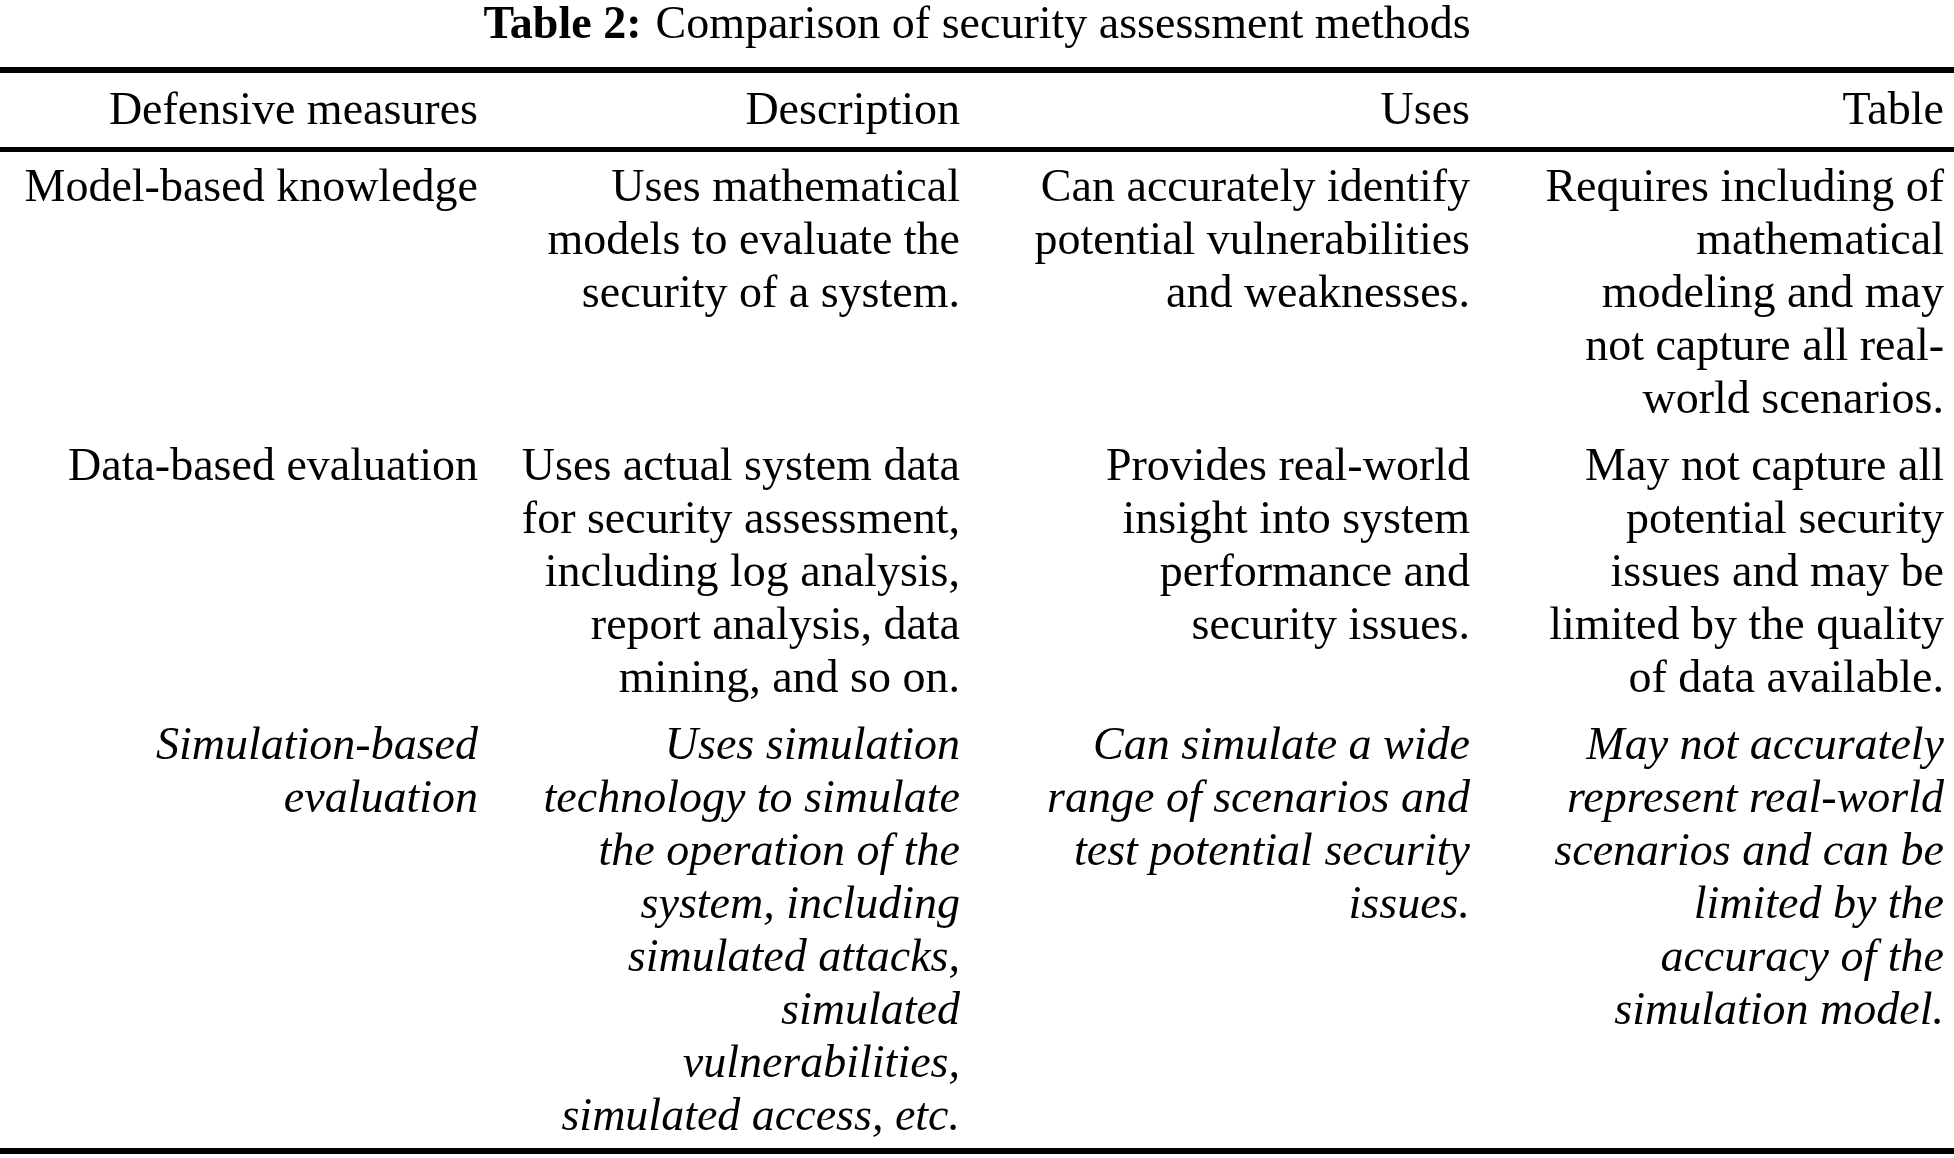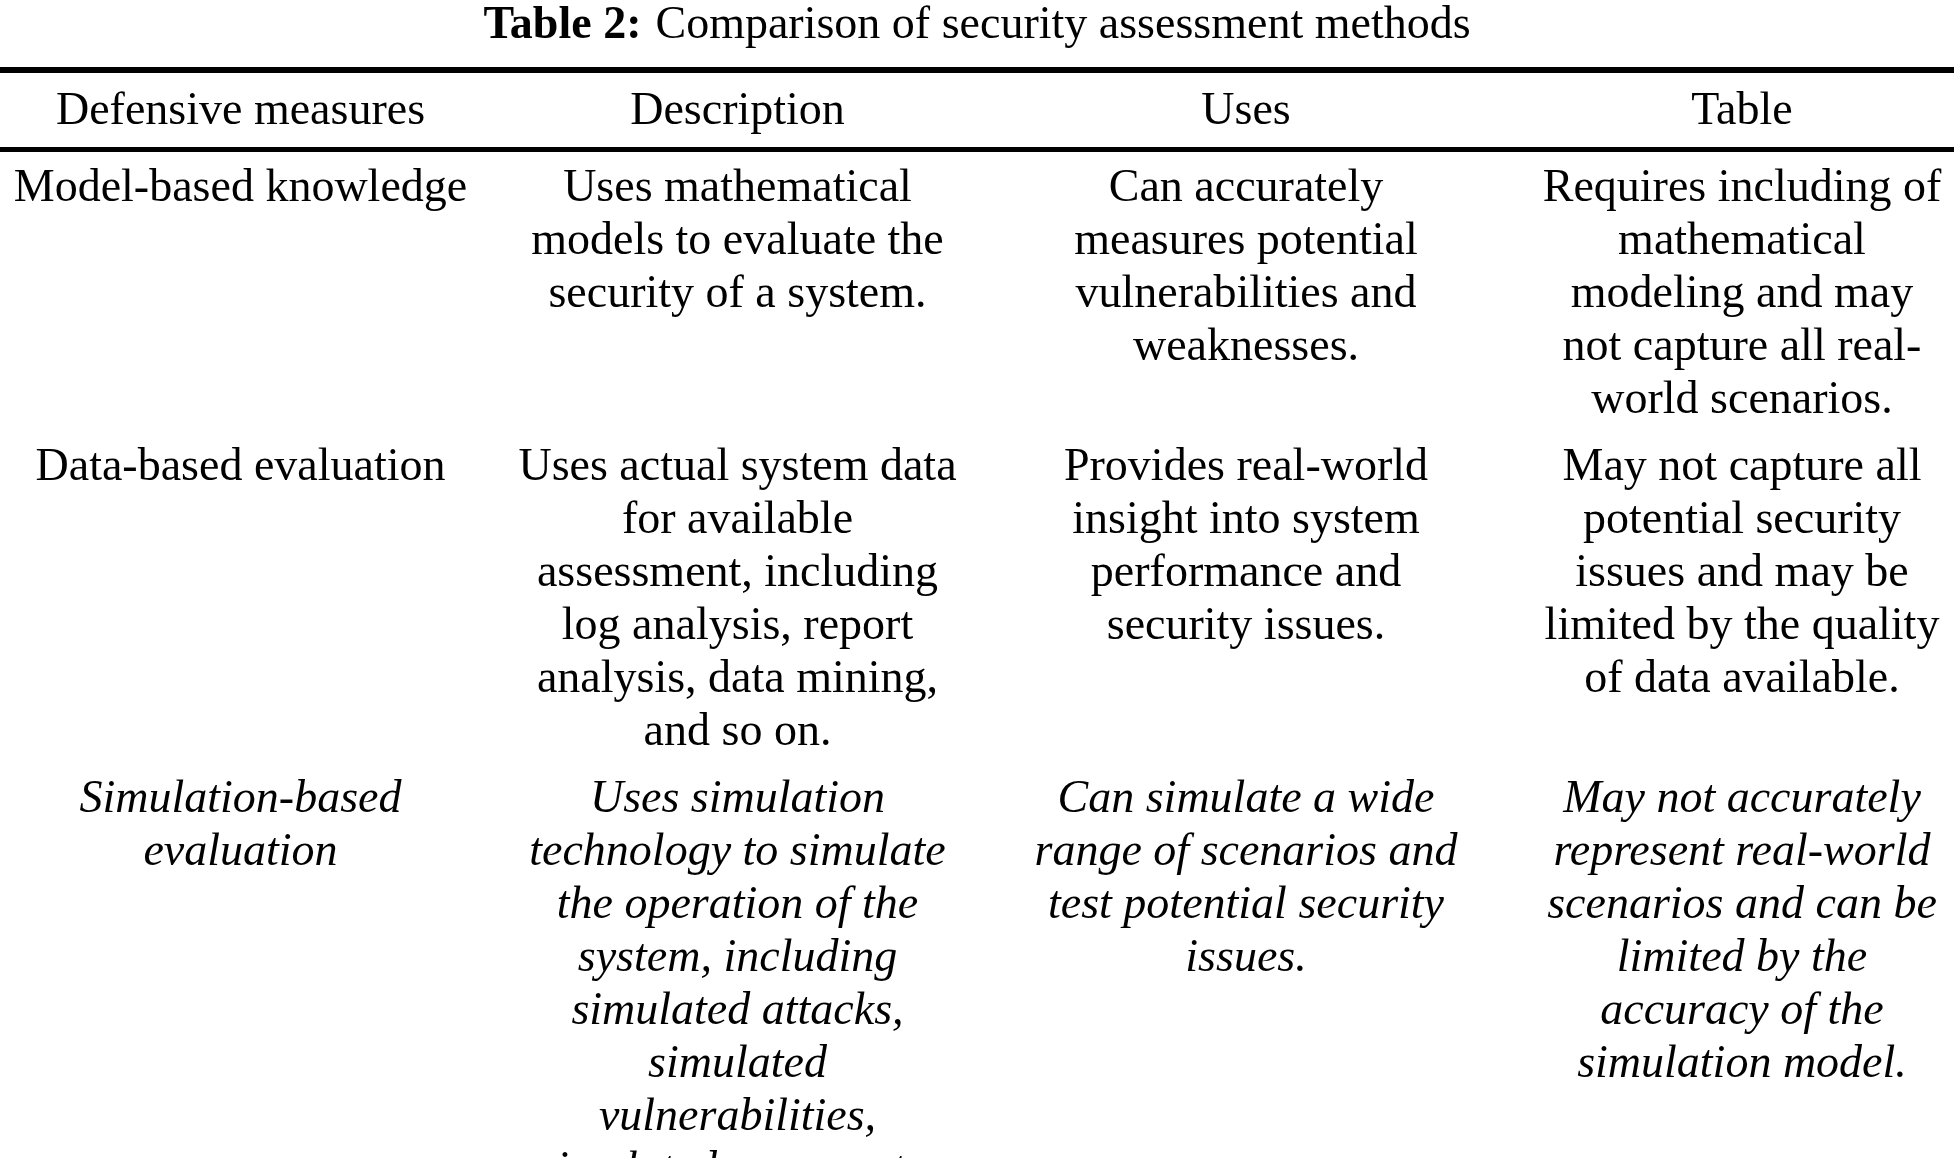--- a/index.html
+++ b/index.html
@@ -44,21 +44,21 @@
     border-bottom: 6px solid #000;
   }
   col.c1 { width: 515px; }
   col.c2 { width: 507px; }
   col.c3 { width: 518px; }
   col.c4 { width: 414px; }
   th, td {
     font-size: 46px;
     line-height: 53px;
     font-weight: normal;
-    text-align: center;
+    text-align: right;
     vertical-align: top;
     padding: 0;
     letter-spacing: 0;
     word-spacing: 0;
     hyphens: none;
     -webkit-hyphens: none;
   }
   thead th {
     padding-top: 9px;
     padding-bottom: 12px;
@@ -94,26 +94,26 @@
         <th class="col-measure">Defensive measures</th>
         <th class="col-desc">Description</th>
         <th class="col-pros">Uses</th>
         <th class="col-cons">Table</th>
       </tr>
     </thead>
     <tbody>
       <tr class="body-row">
         <td class="cell-measure">Model-based knowledge</td>
         <td class="cell-desc">Uses mathematical models to evaluate the security of a system.</td>
-        <td class="cell-pros">Can accurately measures potential vulnerabilities and weaknesses.</td>
+        <td class="cell-pros">Can accurately identify potential vulnerabilities and weaknesses.</td>
         <td class="cell-cons">Requires including of mathematical modeling and may not capture all real-world scenarios.</td>
       </tr>
       <tr class="body-row">
         <td class="cell-measure">Data-based evaluation</td>
-        <td class="cell-desc">Uses actual system data for available assessment, including log analysis, report analysis, data mining, and so on.</td>
+        <td class="cell-desc">Uses actual system data for security assessment, including log analysis, report analysis, data mining, and so on.</td>
         <td class="cell-pros">Provides real-world insight into system performance and security issues.</td>
         <td class="cell-cons">May not capture all potential security issues and may be limited by the quality of data available.</td>
       </tr>
       <tr class="body-row">
         <td class="cell-measure">Simulation-based evaluation</td>
         <td class="cell-desc">Uses simulation technology to simulate the operation of the system, including simulated attacks, simulated vulnerabilities, simulated access, etc.</td>
         <td class="cell-pros">Can simulate a wide range of scenarios and test potential security issues.</td>
         <td class="cell-cons">May not accurately represent real-world scenarios and can be limited by the accuracy of the simulation model.</td>
       </tr>
     </tbody>

